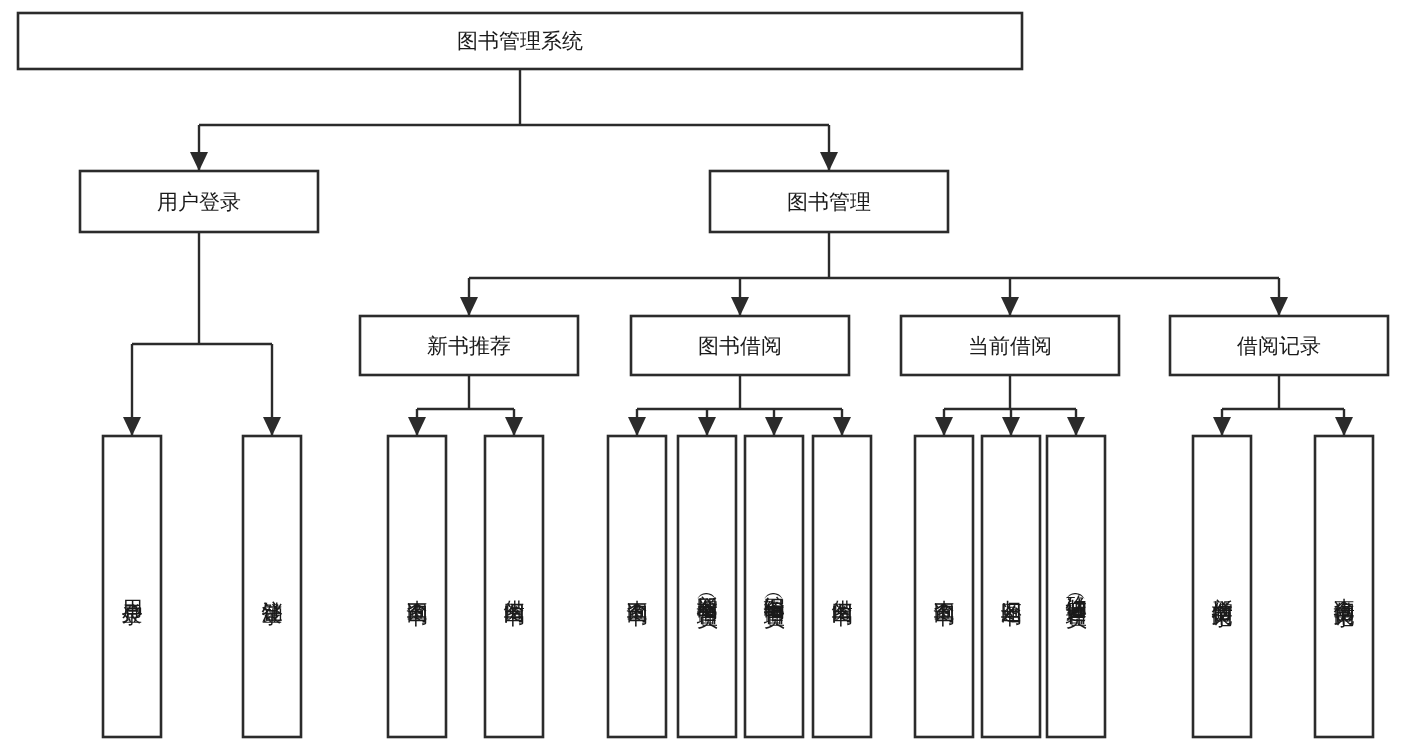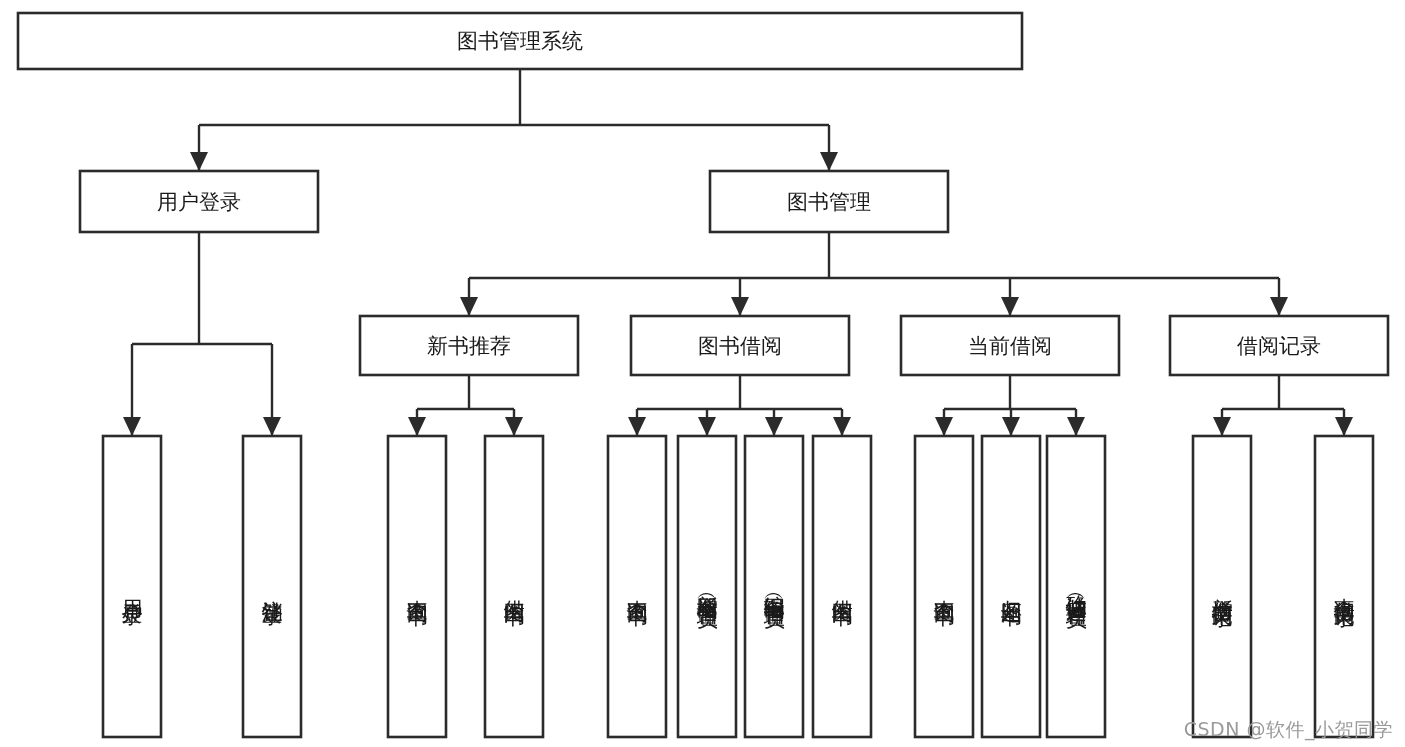--- a/index.html
+++ b/index.html
@@ -211,14 +211,13 @@
       <div class="leaf-label-wrap" style="left: 608px; top: 436px; width: 58px; height: 301px;">查询图书</div>
       <div class="leaf-label-wrap" style="left: 678px; top: 436px; width: 58px; height: 301px;">新增图书（管理员）</div>
       <div class="leaf-label-wrap" style="left: 745px; top: 436px; width: 58px; height: 301px;">编辑图书（管理员）</div>
       <div class="leaf-label-wrap" style="left: 813px; top: 436px; width: 58px; height: 301px;">借阅图书</div>
       <div class="leaf-label-wrap" style="left: 915px; top: 436px; width: 58px; height: 301px;">查询图书</div>
       <div class="leaf-label-wrap" style="left: 982px; top: 436px; width: 58px; height: 301px;">归还图书</div>
       <div class="leaf-label-wrap" style="left: 1047px; top: 436px; width: 58px; height: 301px;">确认归还（管理员）</div>
       <div class="leaf-label-wrap" style="left: 1193px; top: 436px; width: 58px; height: 301px;">新增借阅记录</div>
       <div class="leaf-label-wrap" style="left: 1315px; top: 436px; width: 58px; height: 301px;">查询借阅记录</div>
     </div>
-  <div class="watermark">CSDN @软件_小贺同学</div>
 </div>
 
 </body></html>

